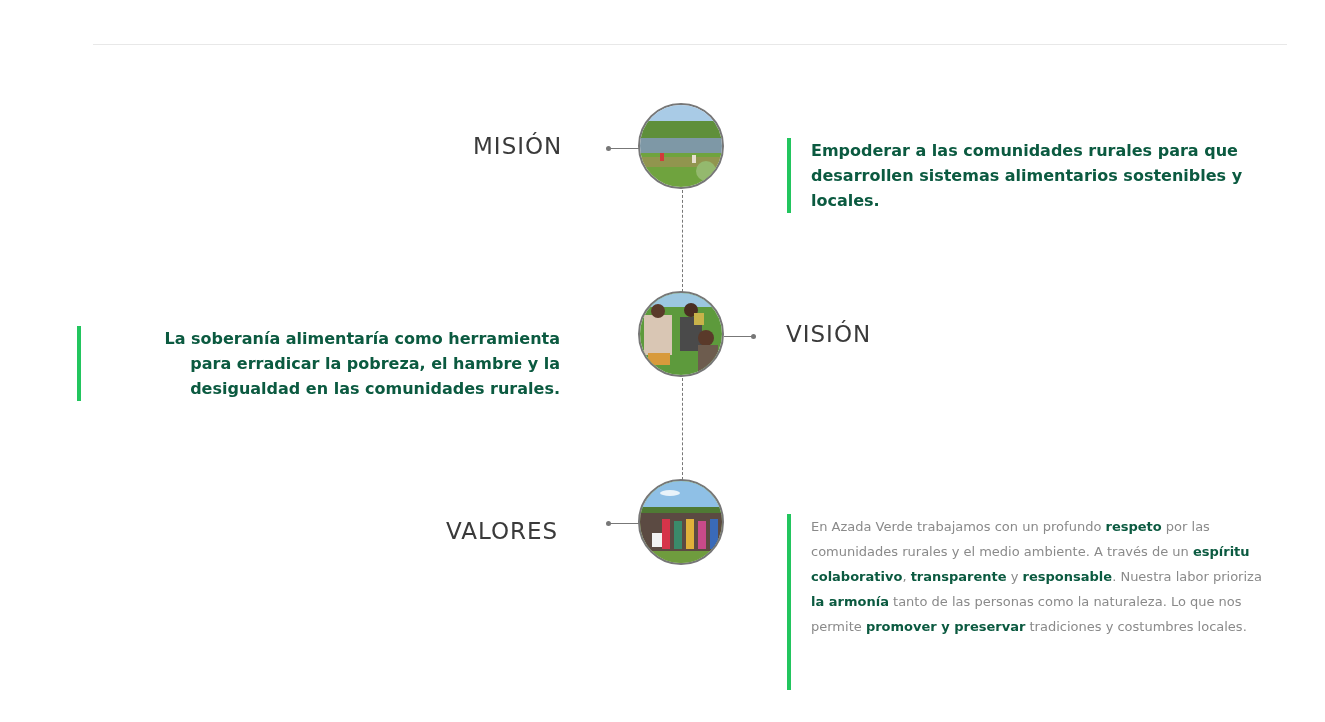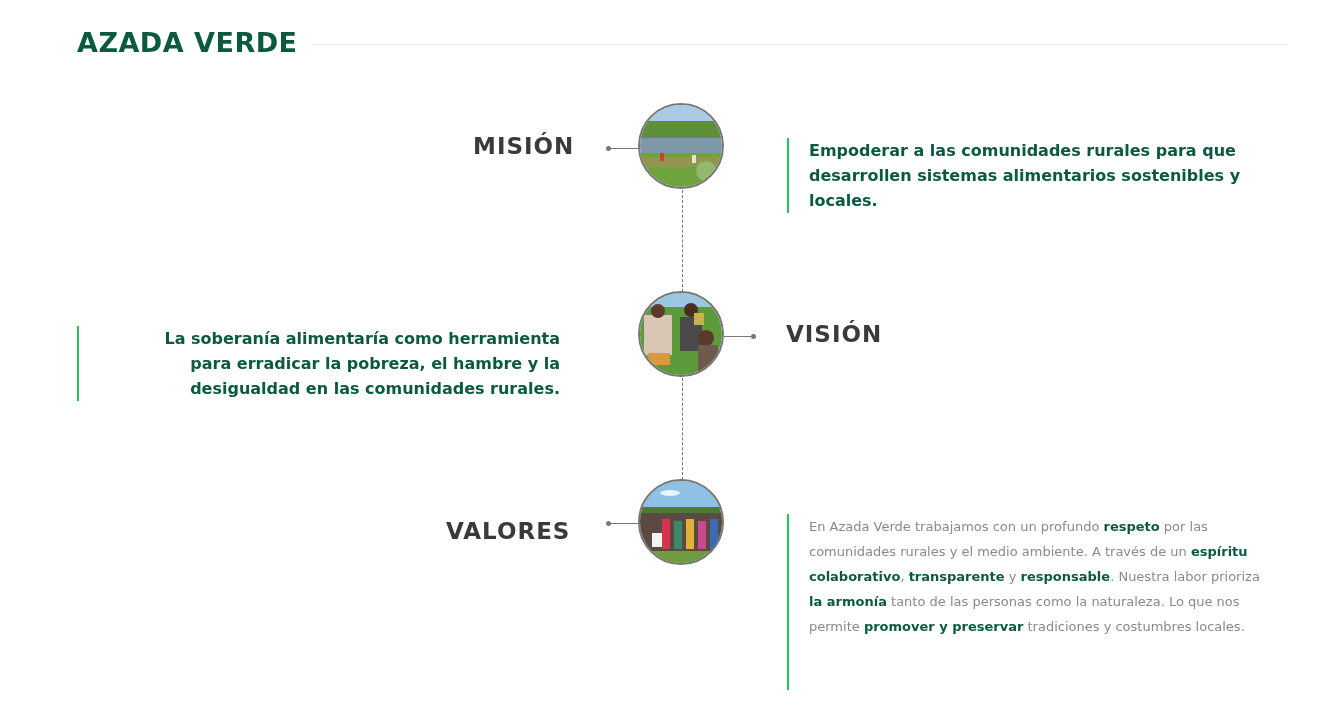--- a/index.html
+++ b/index.html
@@ -7,35 +7,34 @@
          font-family: "Liberation Sans", sans-serif; }
   .title-row { position: absolute; left: 77px; top: 22px; width: 1210px; height: 40px; display: flex; align-items: center; }
   .brand { font-family: "DejaVu Sans", sans-serif; font-weight: bold; font-size: 27px; color: #0b5a40; letter-spacing: 0.5px; white-space: nowrap; }
   .title-line { flex: 1; height: 1px; background: #e8e8e8; margin-left: 16px; margin-top: 4px; }
 
   .vline { position: absolute; left: 682px; width: 0; border-left: 1px dashed #777; }
   .circle { position: absolute; width: 86px; height: 86px; border-radius: 50%; border: 2px solid #777; overflow: hidden; box-sizing: border-box; }
   .hconn { position: absolute; height: 1px; background: #777; }
   .dot { position: absolute; width: 5px; height: 5px; border-radius: 50%; background: #777; }
 
-  .heading { position: absolute; font-family: "DejaVu Sans", sans-serif; font-weight: bold; font-size: 23px; color: #3a3a3a; letter-spacing: 1px; white-space: nowrap; }
+  .heading { position: absolute; font-family: "DejaVu Sans", sans-serif; font-weight: normal; font-size: 23px; color: #3a3a3a; letter-spacing: 1px; white-space: nowrap; }
 
-  .quote { position: absolute; border-left: 2px solid #22c55e; box-sizing: border-box; }
+  .quote { position: absolute; border-left: 4px solid #22c55e; box-sizing: border-box; }
   .quote-text { font-family: "DejaVu Sans", sans-serif; font-weight: bold; font-size: 16px; line-height: 25px; color: #0b5a40; }
   .quote-right .quote-text { padding-left: 20px; }
   .quote-left .quote-text { padding-right: 0; text-align: right; }
 
   .values-text { font-family: "DejaVu Sans", sans-serif; font-size: 13px; line-height: 25px; color: #8a8a8a; padding-left: 20px; }
   .values-text b { color: #0b5a40; font-weight: bold; }
 </style>
 </head>
 <body>
 
 <div class="title-row">
-  <span class="brand">AZADA VERDE</span>
   <span class="title-line"></span>
 </div>
 
 <div class="vline" style="top:190px;height:102px;"></div>
 <div class="vline" style="top:378px;height:102px;"></div>
 
 <div class="heading" style="left:473px;top:133px;">MISIÓN</div>
 <div class="dot" style="left:606px;top:146px;"></div>
 <div class="hconn" style="left:609px;top:148px;width:30px;"></div>
 <div class="circle" style="left:638px;top:103px;">

